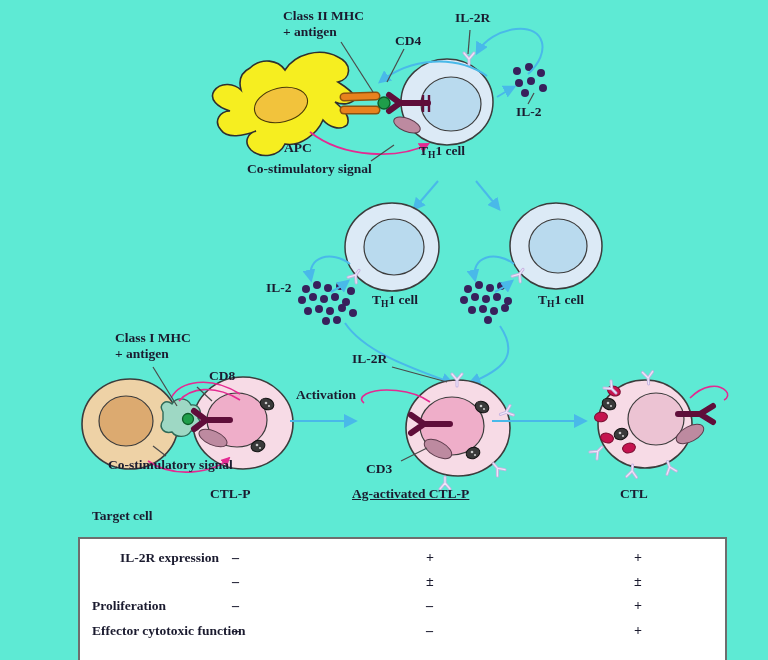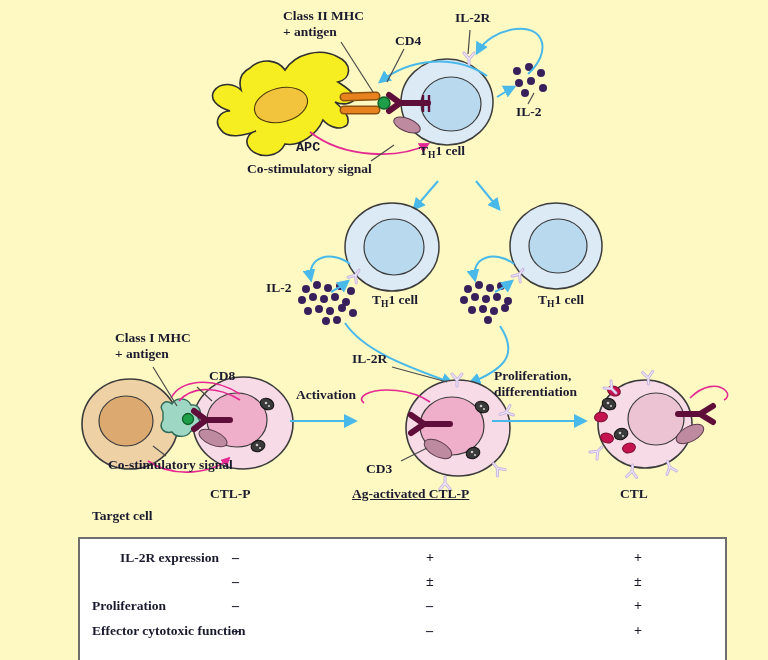--- a/index.html
+++ b/index.html
@@ -1,16 +1,16 @@
 <!DOCTYPE html>
 <html><head>
 <meta charset="utf-8">
 <style>
   html,body{margin:0;padding:0;background:#fff;}
-  .stage{position:relative;width:768px;height:660px;background:#fef9c3;overflow:hidden;
+  .stage{position:relative;width:768px;height:660px;background:#5eead4;overflow:hidden;
          font-family:"Liberation Serif","DejaVu Serif",serif;color:#1b1b2f;}
   svg.canvas{position:absolute;left:0;top:0;}
   .lbl{position:absolute;font-weight:bold;font-size:13.5px;line-height:1.22;white-space:nowrap;color:#1b1b2f;}
   .lbl sub{font-size:9.5px;vertical-align:-3px;}
   
   .panel{position:absolute;left:78px;top:537px;width:645px;height:140px;border:2px solid #6e6e6e;background:#fff;}
   .trow{position:absolute;left:0;width:100%;height:24px;}
   .trow .rlabel{position:absolute;left:12px;top:0;font-weight:bold;font-size:13.5px;line-height:1.25;width:155px;white-space:normal;}
   .trow .v{position:absolute;top:0;font-size:14px;font-weight:bold;}
   .v.c1{left:152px;} .v.c2{left:346px;} .v.c3{left:554px;}
@@ -233,38 +233,37 @@
     <path d="M166,456 L153,446"></path>
     <path d="M392,367 L447,382"></path>
     <path d="M401,461 L427,448"></path>
   </g>
 </svg>
 
 <div class="lbl" style="left:283px;top:8px;"><span>Class II MHC</span><br><span>+ antigen</span></div>
 <div class="lbl" style="left:395px;top:33px;">CD4</div>
 <div class="lbl" style="left:455px;top:10px;">IL-2R</div>
 <div class="lbl" style="left:516px;top:104px;">IL-2</div>
-<div class="lbl" style="left:296px;top:140px;font-family:Liberation Mono, monospace;">APC</div>
+<div class="lbl" style="left:284px;top:140px;">APC</div>
 <div class="lbl" style="left:419px;top:143px;"><span>T</span><sub>H</sub><span>1 cell</span></div>
 <div class="lbl" style="left:247px;top:161px;">Co-stimulatory signal</div>
 
 <div class="lbl" style="left:266px;top:280px;">IL-2</div>
 <div class="lbl" style="left:372px;top:292px;"><span>T</span><sub>H</sub><span>1 cell</span></div>
 <div class="lbl" style="left:538px;top:292px;"><span>T</span><sub>H</sub><span>1 cell</span></div>
 
 <div class="lbl" style="left:115px;top:330px;"><span>Class I MHC</span><br><span>+ antigen</span></div>
 <div class="lbl" style="left:183px;top:368px;margin-left:26px;">CD8</div>
 <div class="lbl" style="left:108px;top:457px;">Co-stimulatory signal</div>
 <div class="lbl" style="left:92px;top:486px;margin-top:22px;">Target cell</div>
 <div class="lbl" style="left:210px;top:486px;">CTL-P</div>
 <div class="lbl" style="left:296px;top:387px;">Activation</div>
 <div class="lbl" style="left:352px;top:351px;">IL-2R</div>
 <div class="lbl" style="left:366px;top:461px;text-align:right;">CD3</div>
 <div class="lbl" style="left:352px;top:486px;text-decoration:underline;">Ag-activated CTL-P</div>
-<div class="lbl" style="left:494px;top:368px;"><span>Proliferation,</span><br><span>differentiation</span></div>
 <div class="lbl" style="left:620px;top:486px;">CTL</div>
 
 <div class="panel">
   <div class="trow" style="top:11px;text-align:center;">
     <span class="rlabel">IL-2R expression</span>
     <span class="v c1">–</span>
     <span class="v c2">+</span>
     <span class="v c3">+</span>
   </div>
   <div class="trow" style="top:35px;">

